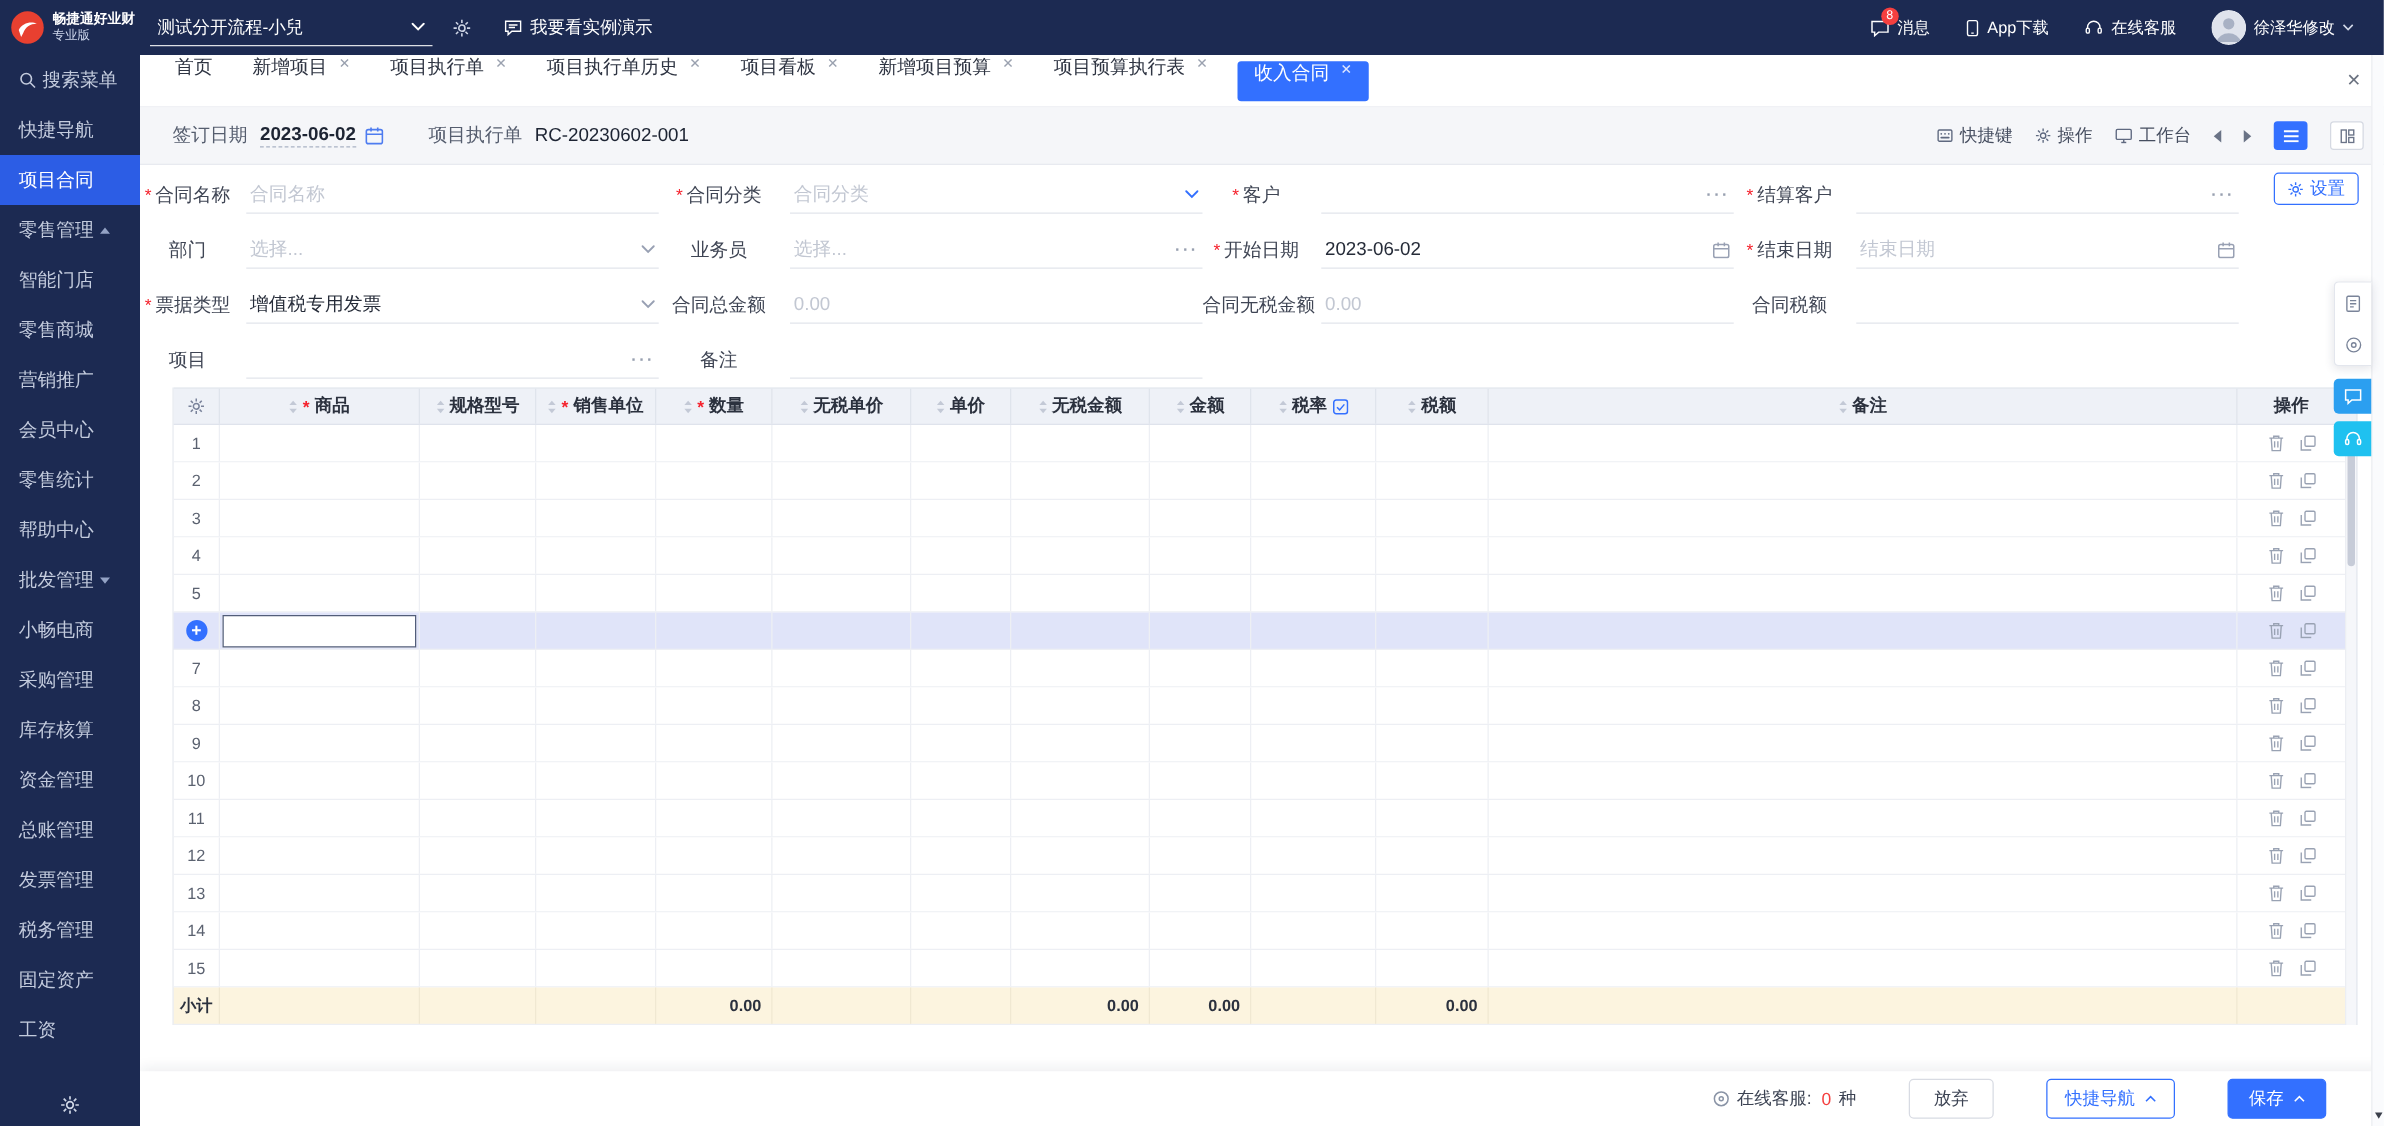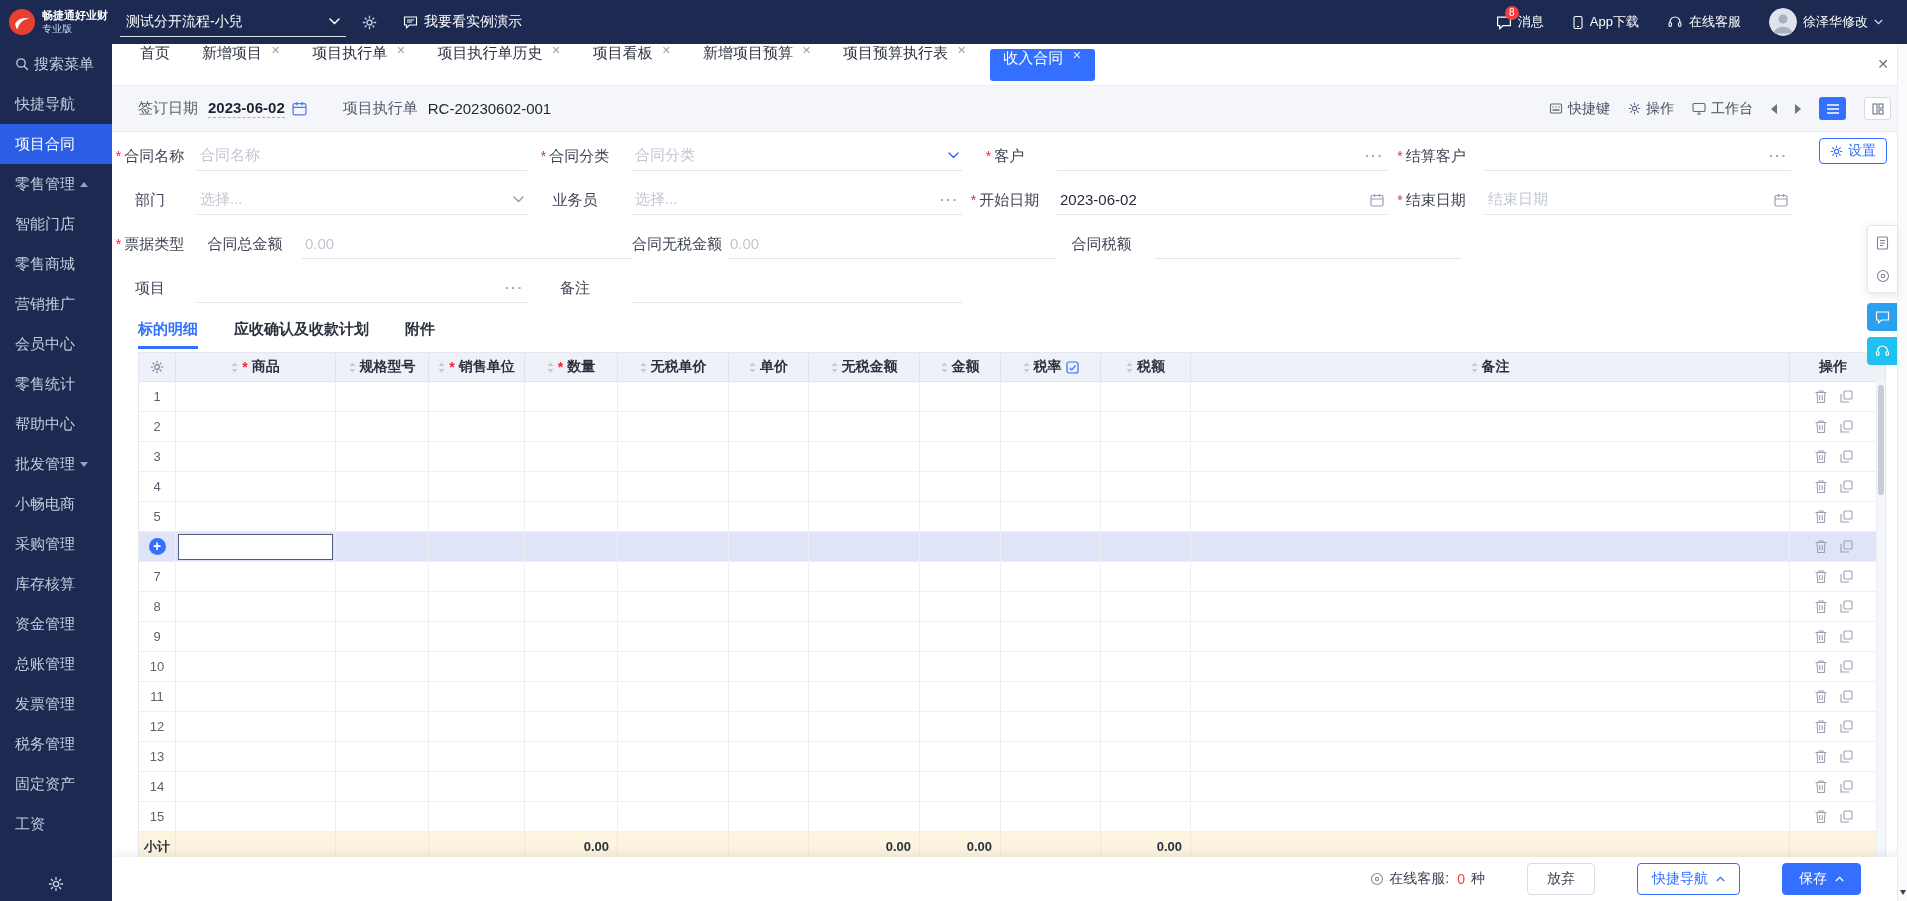--- a/index.html
+++ b/index.html
@@ -446,44 +446,47 @@
             <span class="f-suffix">
               <svg width="14" height="14" viewBox="0 0 14 14" fill="none" stroke="#98a0b3" stroke-width="1.2">
                 <rect x="1" y="2.5" width="12" height="10.5" rx="1.5"></rect>
                 <path d="M1 6h12M4.5 1v3M9.5 1v3"></path>
               </svg>
             </span>
           </div>
         </div>
         <div class="f-row">
           <div class="f-label" style="width: 85px;"><i class="req">*</i>票据类型</div>
+          <div class="f-input" style="width: 330px;">
+            <span class="val">增值税专用发票</span>
+            <span class="f-suffix">
+              <svg width="11" height="7" viewBox="0 0 11 7">
+                <path d="M1 1l4.5 4.5L10 1" fill="none" stroke="#98a0b3" stroke-width="1.5" stroke-linecap="round"></path>
+              </svg>
+            </span>
+          </div>
           <div class="f-label" style="width: 105px;">合同总金额</div>
           <div class="f-input" style="width: 330px;">
             <span class="ph">0.00</span>
           </div>
           <div class="f-label" style="width: 95px;">合同无税金额</div>
           <div class="f-input" style="width: 330px;">
             <span class="ph">0.00</span>
           </div>
           <div class="f-label" style="width: 98px;">合同税额</div>
           <div class="f-input" style="width: 306px;"></div>
         </div>
         <div class="f-row">
           <div class="f-label" style="width: 85px;">项目</div>
           <div class="f-input" style="width: 330px;">
             <span class="f-suffix dots">···</span>
           </div>
           <div class="f-label" style="width: 105px;">备注</div>
           <div class="f-input" style="width: 330px;"></div>
         </div>
-      </div>
-    <div class="dtabs" id="dtabs">
-        <div class="dtab active">标的明细</div>
-        <div class="dtab">应收确认及收款计划</div>
-        <div class="dtab">附件</div>
       </div>
     <div class="grid">
       <div class="grid-main" id="grid-main">
           <div class="g-row g-head">
             <div class="g-cell g-num">
               <svg width="14" height="14" viewBox="0 0 14 14" fill="none" stroke="#79829a" stroke-width="1.2">
                 <circle cx="7" cy="7" r="2.3"></circle>
                 <path d="M7 .8v2.4M7 10.8v2.4M.8 7h2.4M10.8 7h2.4M2.6 2.6l1.7 1.7M9.7 9.7l1.7 1.7M11.4 2.6L9.7 4.3M4.3 9.7l-1.7 1.7"></path>
               </svg>
             </div>

